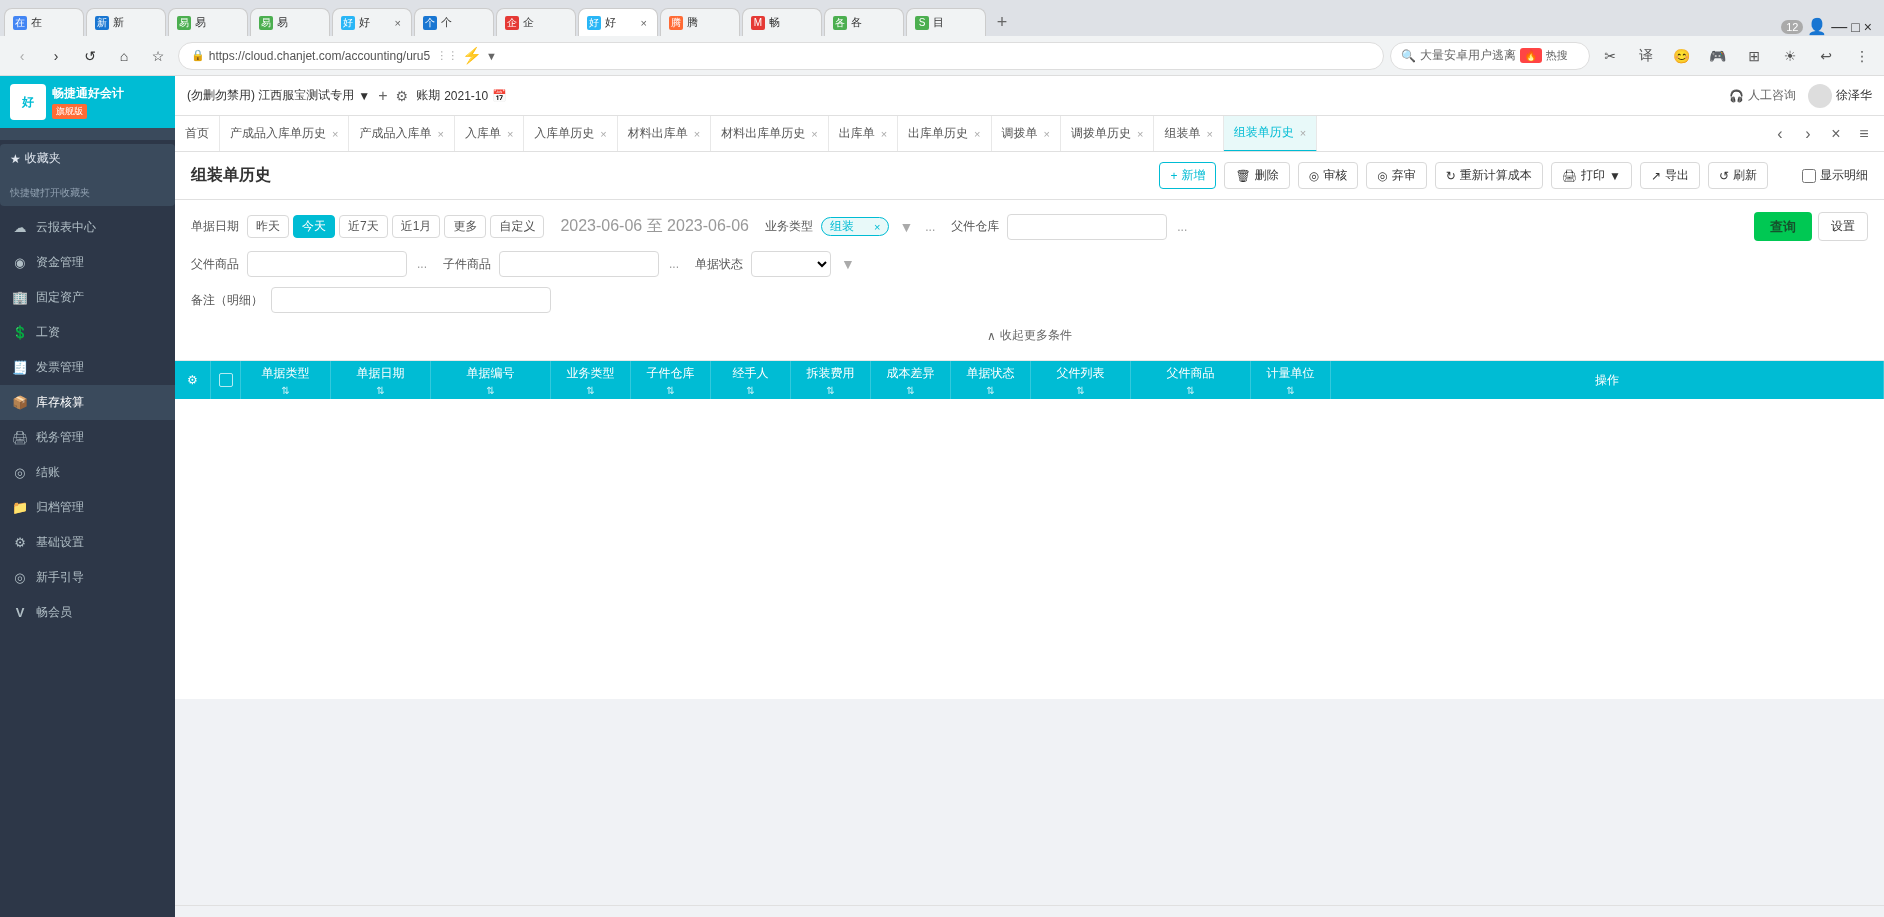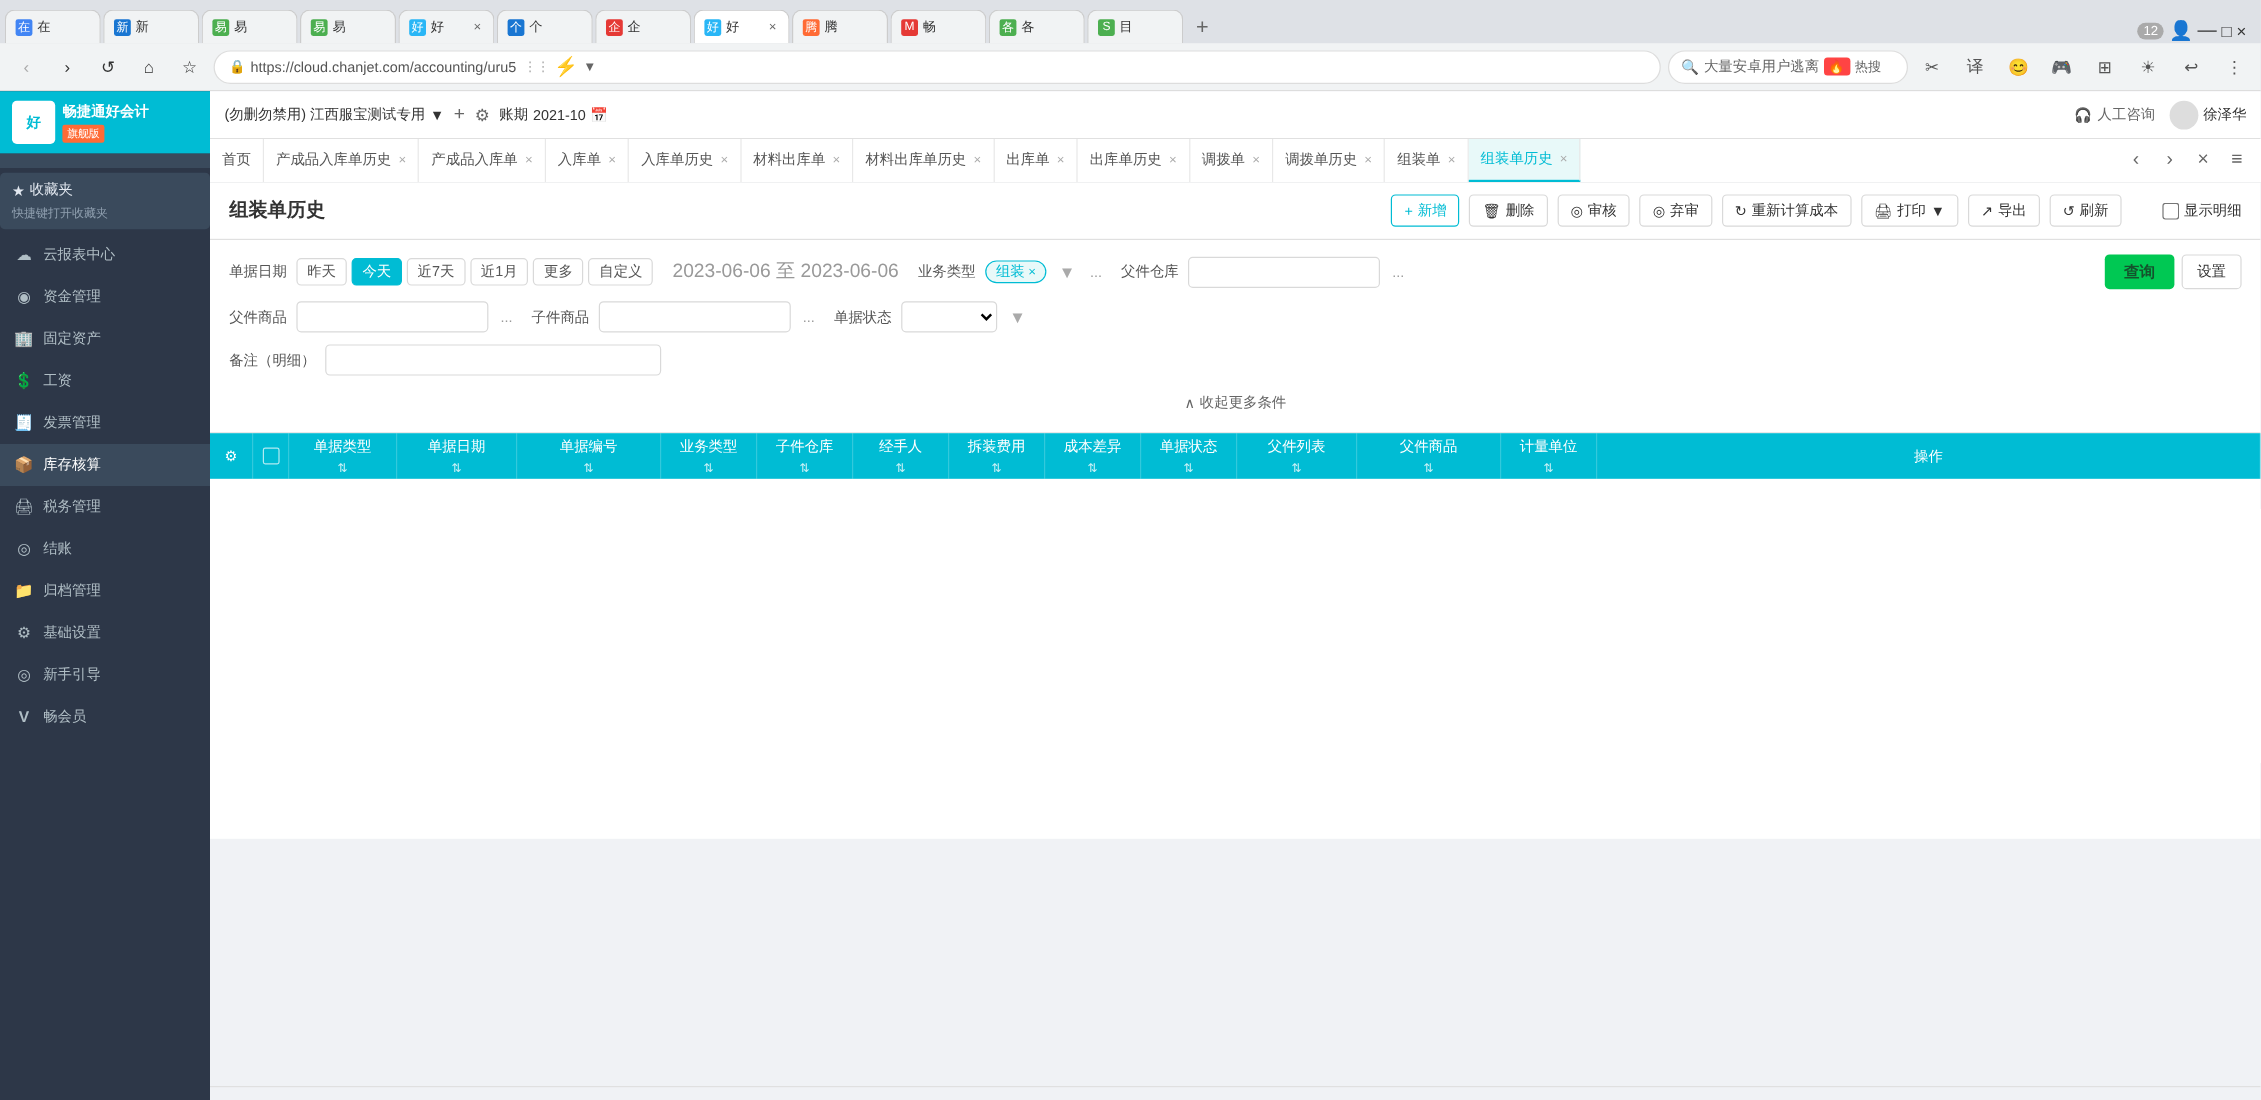--- a/index.html
+++ b/index.html
@@ -29,21 +29,21 @@
     
     .app-wrapper { display: flex; height: calc(917px - 76px); }
 
     
     .sidebar { width: 175px; background: #2d3748; display: flex; flex-direction: column; flex-shrink: 0; color: #fff; }
     .sidebar-logo { background: #00bcd4; padding: 8px 10px; display: flex; align-items: center; gap: 6px; }
     .logo-icon { width: 36px; height: 36px; background: #fff; border-radius: 4px; display: flex; align-items: center; justify-content: center; font-weight: bold; font-size: 12px; color: #00bcd4; }
     .sidebar-account { padding: 6px 10px; background: #3a4a5c; font-size: 11px; display: flex; align-items: center; gap: 4px; cursor: pointer; }
     .sidebar-favorite { background: #3a4a5c; margin: 4px 0; border-radius: 4px; padding: 6px 10px; }
     .fav-title { font-size: 12px; color: #e2e8f0; display: flex; align-items: center; gap: 4px; }
-    .fav-subtitle { font-size: 10px; color: #90a0b0; margin-top: 4px; cursor: pointer; }
+    .fav-subtitle { font-size: 10px; color: #90a0b0; margin-top: 19px; cursor: pointer; }
     .sidebar-menu { flex: 1; overflow-y: auto; }
     .menu-item { display: flex; align-items: center; padding: 9px 12px; cursor: pointer; color: #b0bec5; gap: 8px; font-size: 12px; }
     .menu-item.active { background: #3a4a5c; color: #fff; }
     .menu-icon { width: 16px; height: 16px; display: flex; align-items: center; justify-content: center; font-size: 13px; flex-shrink: 0; }
 
     
     .main-content { flex: 1; display: flex; flex-direction: column; overflow: hidden; background: #f0f2f5; }
 
     
     .app-header { background: #fff; height: 40px; display: flex; align-items: center; padding: 0 12px; border-bottom: 1px solid #e0e0e0; gap: 8px; }
@@ -75,21 +75,21 @@
 
     
     .filter-area { background: #fff; padding: 12px 16px; border-bottom: 1px solid #e8e8e8; }
     .filter-row { display: flex; align-items: center; gap: 16px; margin-bottom: 10px; }
     .filter-item { display: flex; align-items: center; gap: 8px; }
     .filter-label { font-size: 12px; color: #555; white-space: nowrap; }
     .date-filter { display: flex; align-items: center; gap: 4px; }
     .date-btn { padding: 2px 8px; border: 1px solid #d9d9d9; background: #fff; border-radius: 4px; font-size: 12px; color: #555; cursor: pointer; }
     .date-btn.active { background: #00bcd4; color: #fff; border-color: #00bcd4; }
     .date-range { font-size: 16px; color: #999; }
-    .filter-tag { display: inline-flex; align-items: center; gap: 3px; background: #e8f9f9; border: 1px solid #00bcd4; color: #00bcd4; padding: 0 8px; border-radius: 12px; font-size: 12px; }
+    .filter-tag { display: inline-flex; align-items: center; gap: 20px; background: #e8f9f9; border: 1px solid #00bcd4; color: #00bcd4; padding: 0 8px; border-radius: 12px; font-size: 12px; }
     .filter-tag .remove { cursor: pointer; font-size: 11px; }
     .filter-input { height: 26px; border: 1px solid #d9d9d9; border-radius: 4px; padding: 0 8px; font-size: 12px; width: 200px; }
     .filter-select { height: 26px; border: 1px solid #d9d9d9; border-radius: 4px; padding: 0 4px; font-size: 12px; min-width: 80px; background: #fff; }
     .collapse-row { display: flex; justify-content: center; padding: 4px 0; cursor: pointer; color: #666; font-size: 12px; gap: 4px; align-items: center; margin-top: 4px; }
 
     
     .table-wrapper { background: #fff; }
     .table-header { display: flex; align-items: center; background: #00bcd4; color: #fff; height: 38px; font-size: 12px; }
     .th-cell { display: flex; align-items: center; justify-content: center; padding: 0 6px; border-right: 1px solid rgba(255,255,255,0.2); height: 100%; gap: 3px; font-size: 12px; white-space: nowrap; }
     .th-cell.sortable { cursor: pointer; flex-direction: column; }

